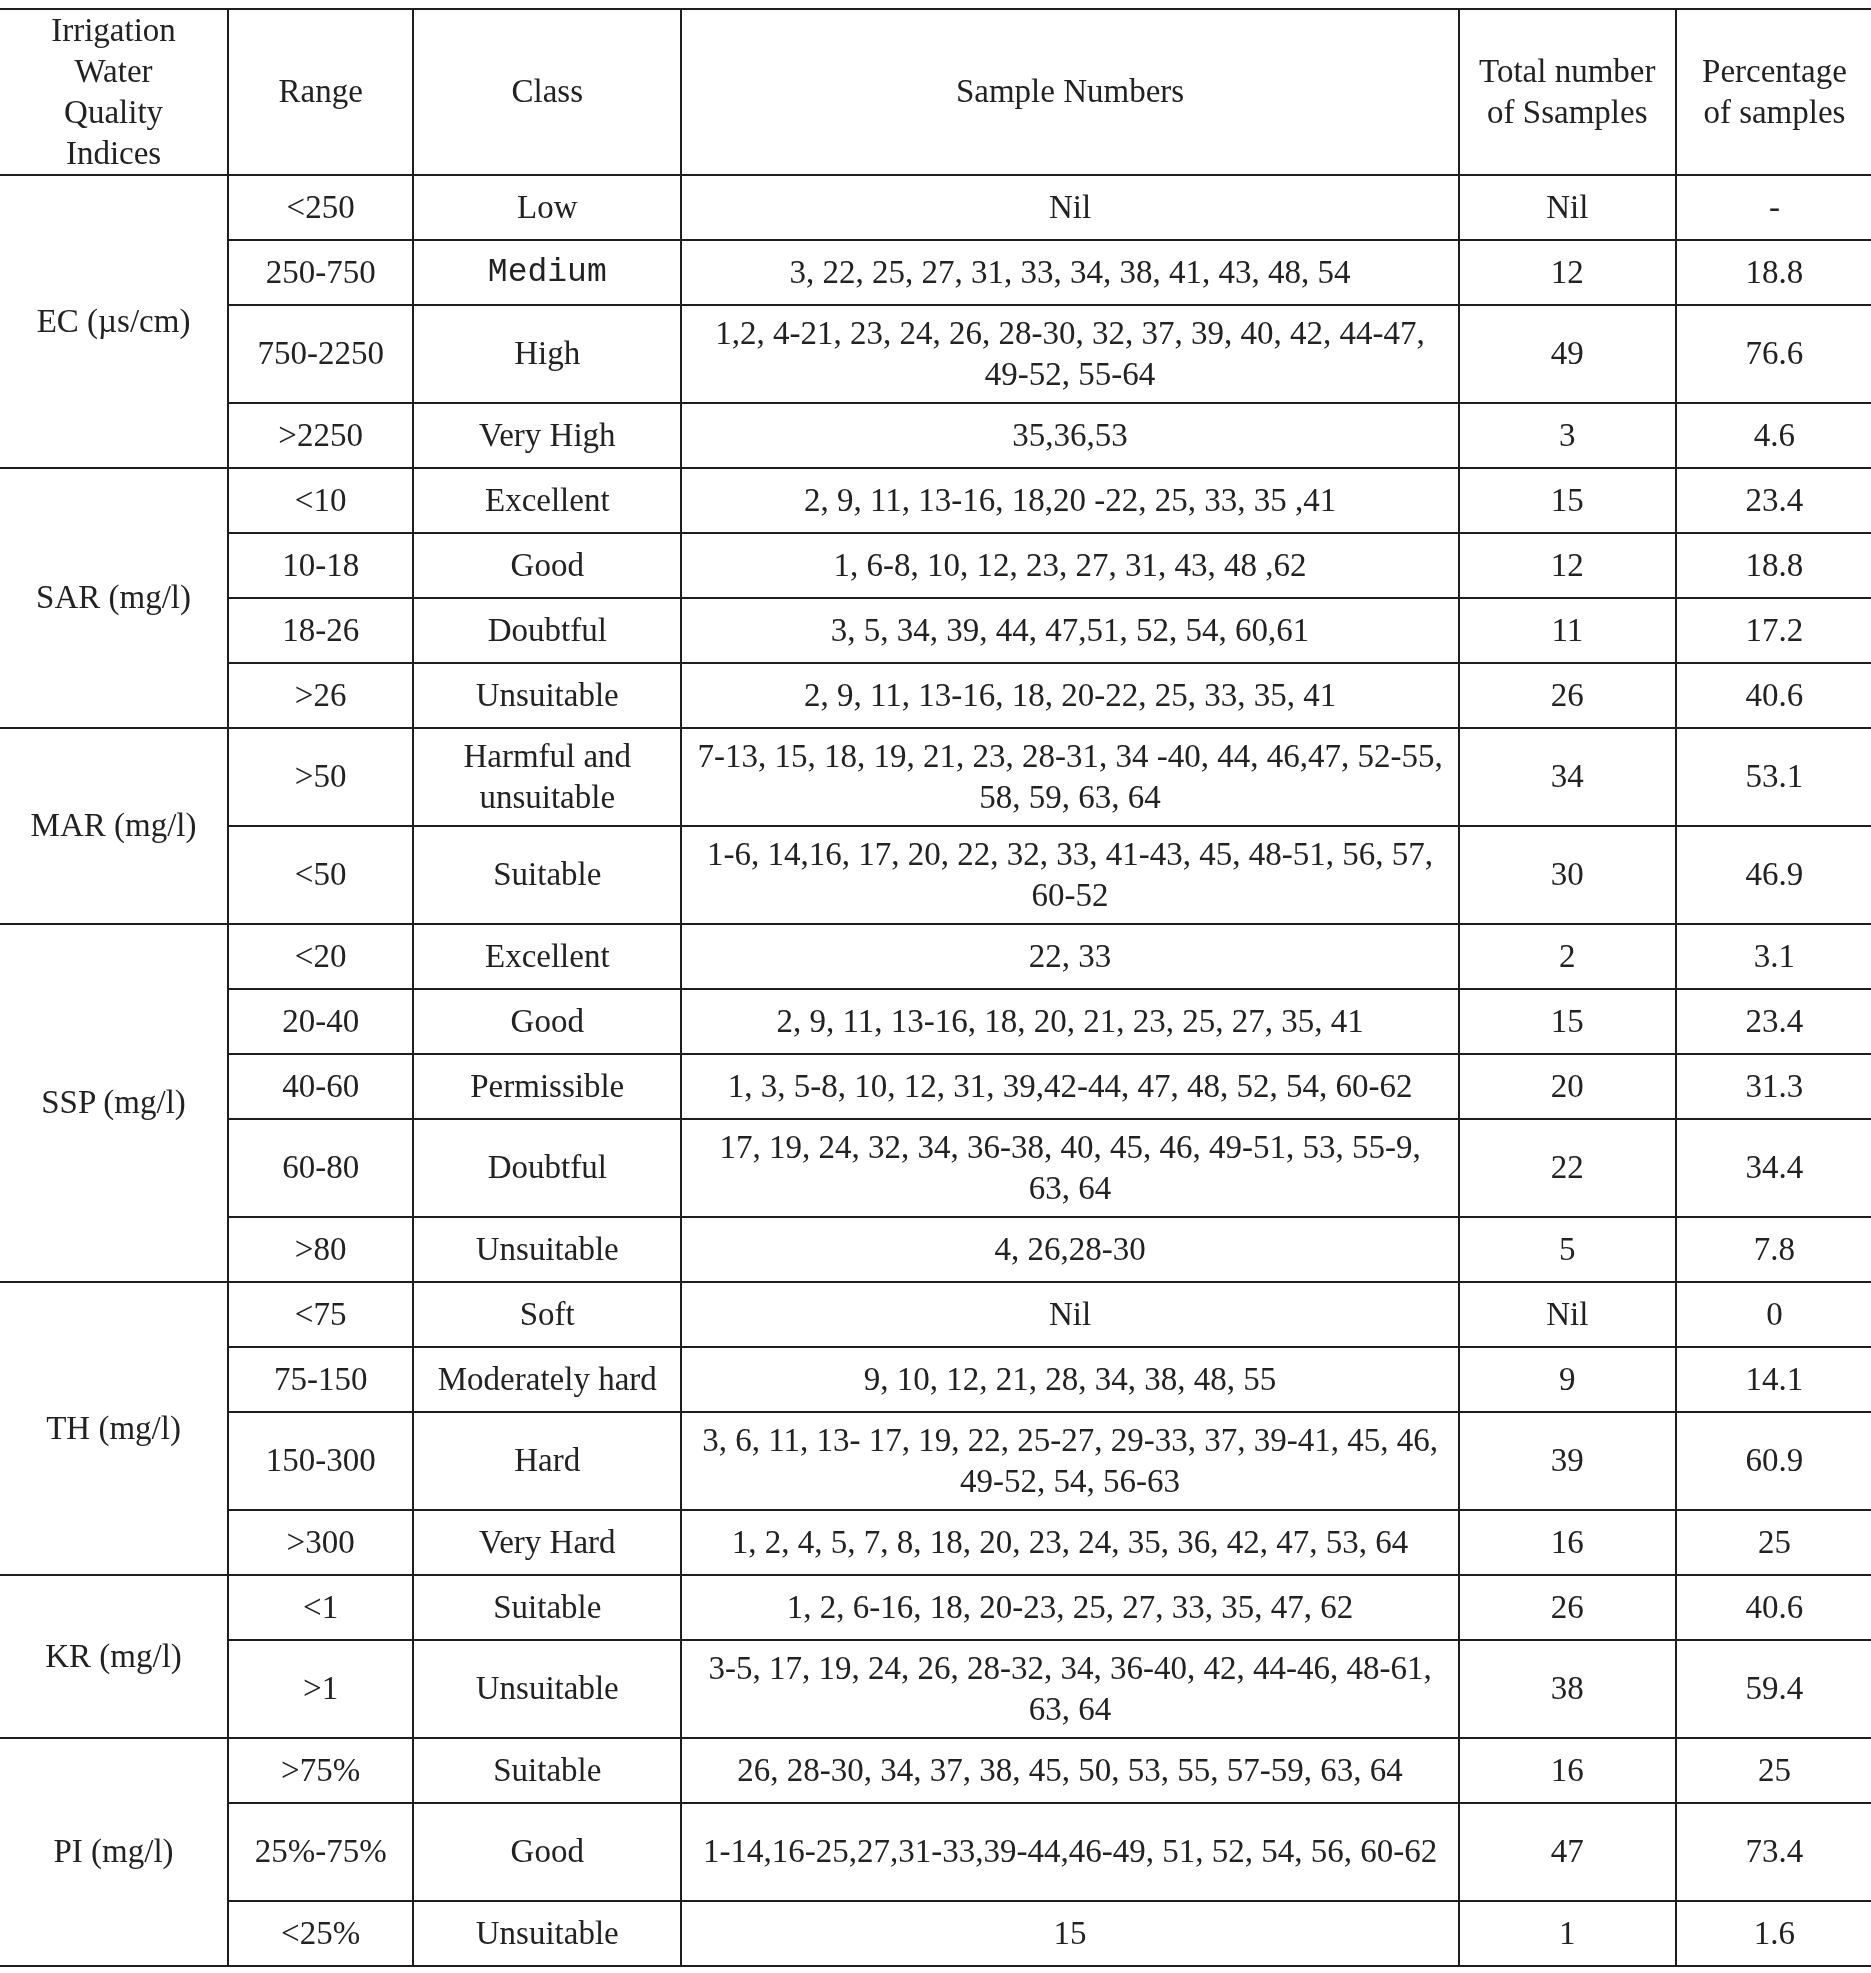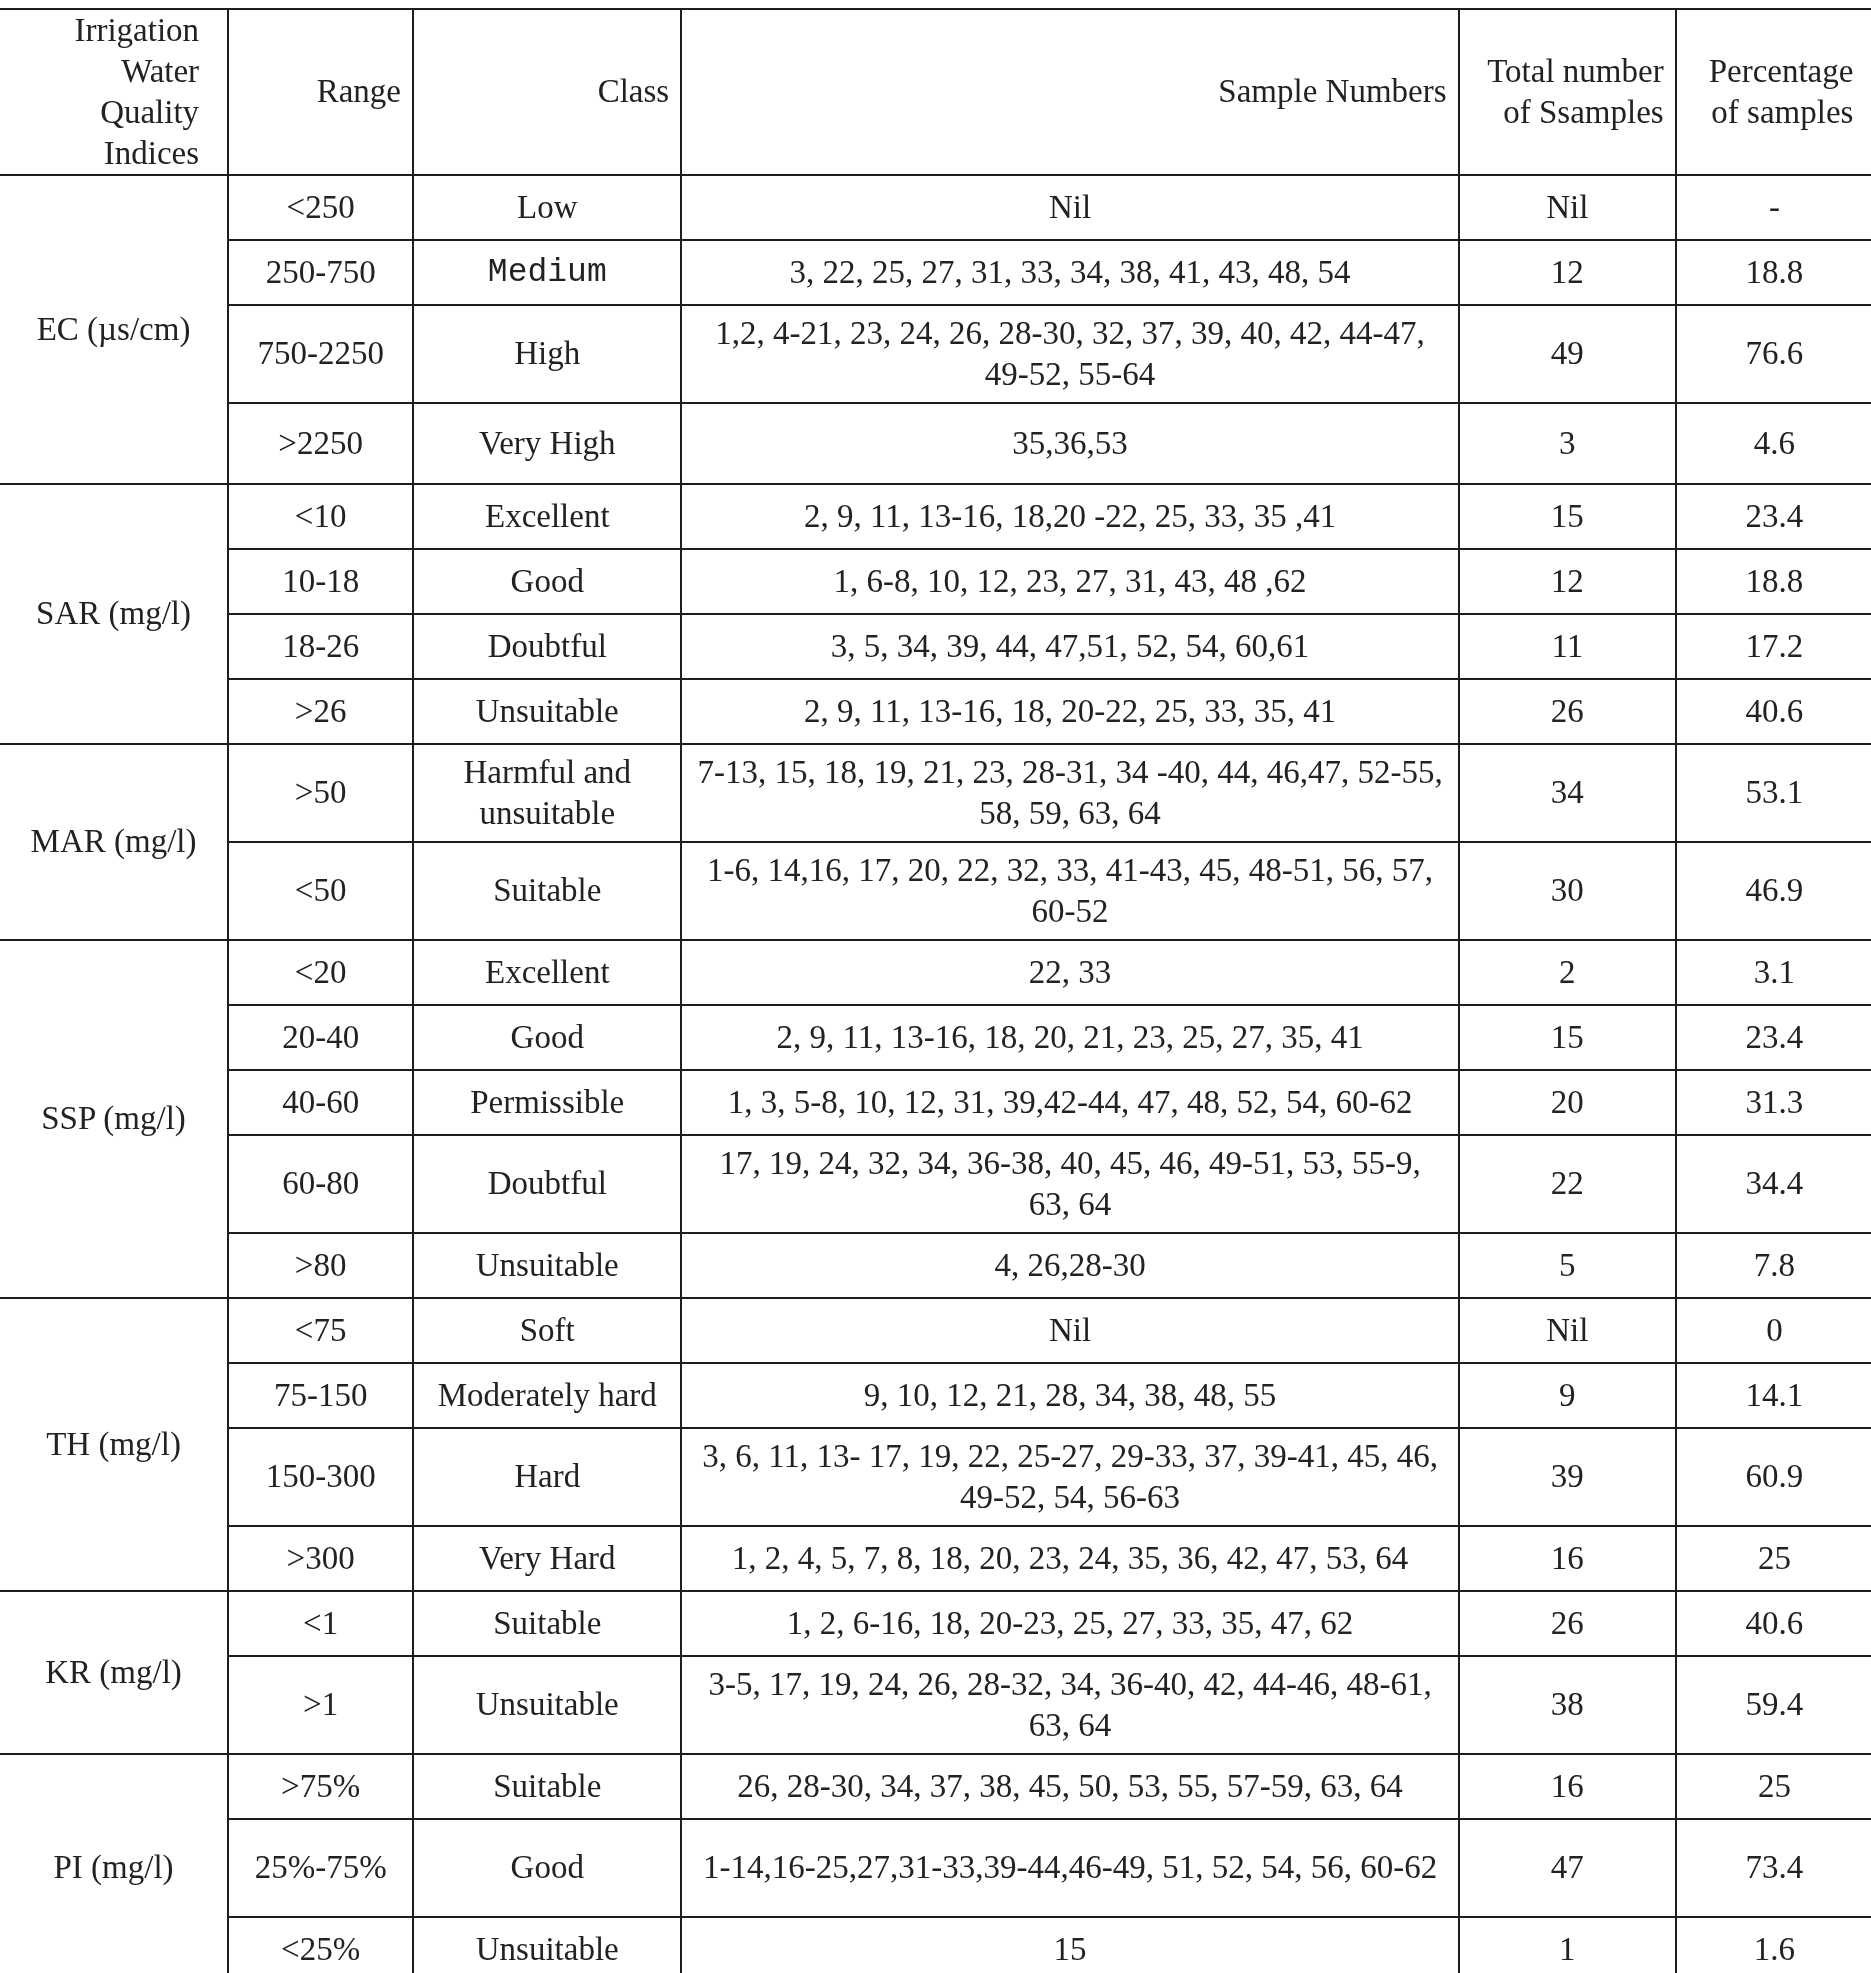--- a/index.html
+++ b/index.html
@@ -16,21 +16,21 @@
   }
   td, th {
     border: 2.8px solid #1e1e1e;
     text-align: center;
     vertical-align: middle;
     font-weight: normal;
     padding: 0 11.2px;
   }
   tr > :first-child { border-left: none; }
   tr > :last-child { border-right: none; }
-  th { height: 137px; line-height: 41px; text-align: right; }
+  th { height: 137px; line-height: 41px; }
   tr.r1 td { height: 63px; }
   tr.r2 td { height: 96px; }
   .samples { padding: 0 13px; }
 </style>
 </head>
 <body>
 
 <table>
   <colgroup>
     <col style="width:228px">
@@ -68,21 +68,21 @@
       </tr>
       <tr class="r2">
         <td>750-2250</td>
         <td style="padding: 0px 15px;">High</td>
         <td class="samples">1,2, 4-21, 23, 24, 26, 28-30, 32, 37, 39, 40, 42, 44-47, 49-52, 55-64</td>
         <td>49</td>
         <td>76.6</td>
       </tr>
       <tr class="r1">
         <td>&gt;2250</td>
-        <td style="padding: 8px 15px;">Very High</td>
+        <td style="padding: 0px 15px;">Very High</td>
         <td class="samples">35,36,53</td>
         <td>3</td>
         <td>4.6</td>
       </tr>
       <tr class="r1">
         <td rowspan="4">SAR (mg/l)</td>
         <td>&lt;10</td>
         <td style="padding: 0px 15px;">Excellent</td>
         <td class="samples">2, 9, 11, 13-16, 18,20 -22, 25, 33, 35 ,41</td>
         <td>15</td>

